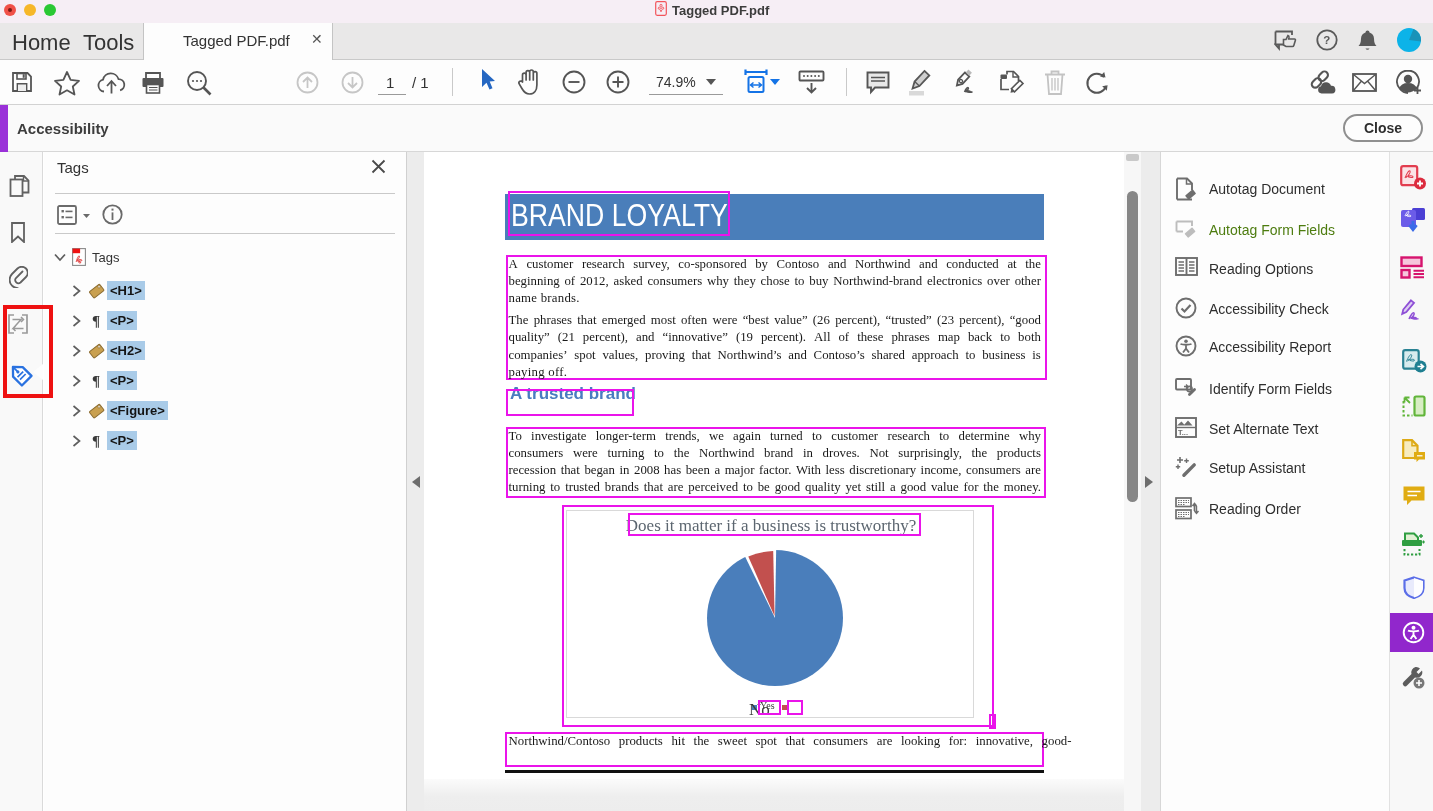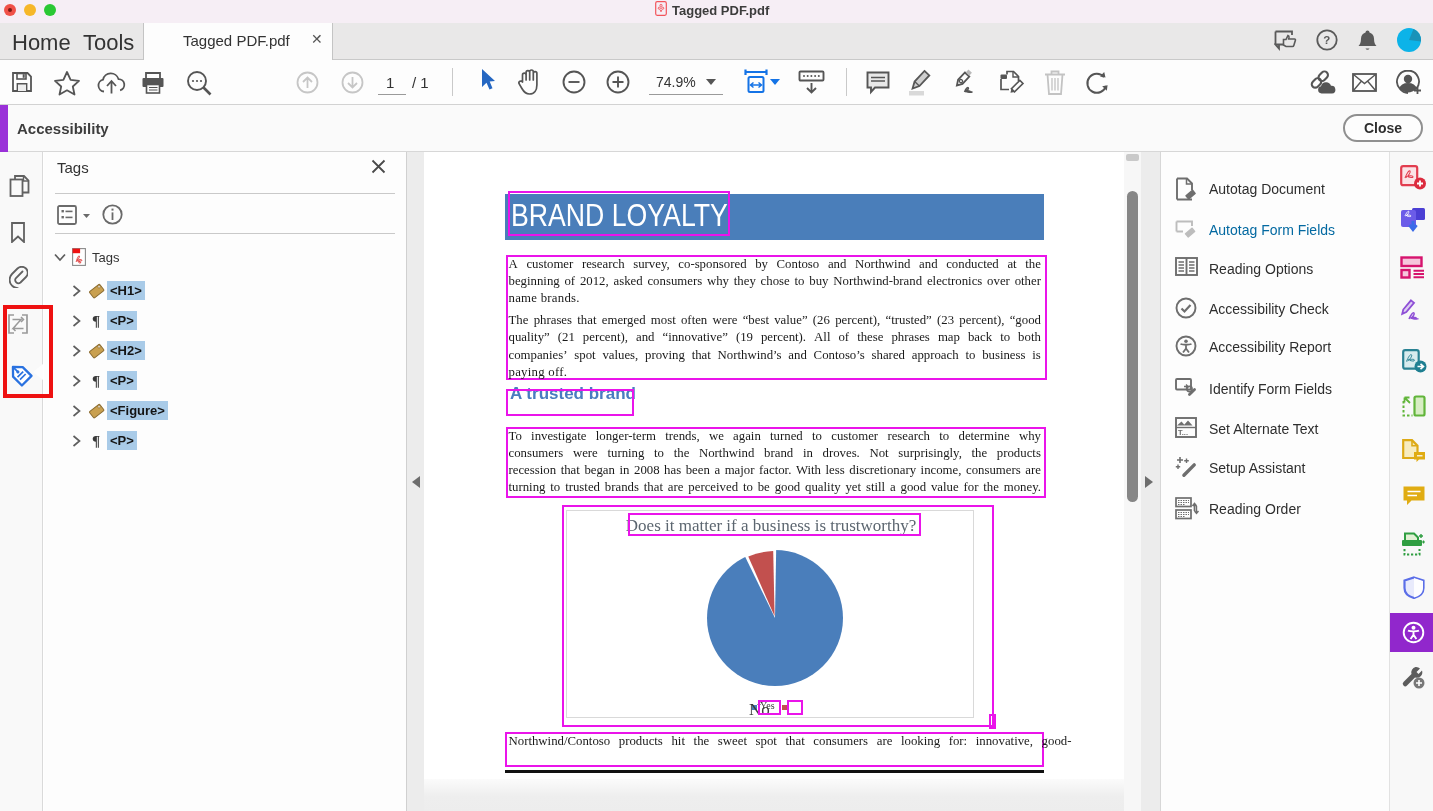--- a/index.html
+++ b/index.html
@@ -40,21 +40,21 @@
   #sb-thumb { left:1127px; top:191px; width:11px; height:311px; background:#868686; border-radius:6px; }
 
   
   #tags-title { left:57px; top:159px; font-size:15px; color:#333; }
   .hr1 { left:55px; width:340px; height:1px; background:#c9c9c9; }
   .tlabel { background:#a9cbe8; color:#141414; font-size:13px; font-weight:bold; padding:2px 3px; }
 
   
   .rp-item { left:1175px; width:214px; height:24px; }
   .rp-txt { position:absolute; left:34px; top:4px; font-size:14px; color:#2e2e2e; white-space:nowrap; }
-  .rp-txt.dis { color:#0369a1; }
+  .rp-txt.dis { color:#4d7c0f; }
 
   
   .mag { position:absolute; border:2.5px solid #ea14ea; }
   #h1bar { left:505px; top:194px; width:539px; height:46px; background:#4a7eba; }
   #h1txt { left:511px; top:198px; font-size:31px; color:#fff; letter-spacing:0px; transform:scaleX(0.86); transform-origin:left top; }
   .doc { font-family:"Liberation Serif", serif; font-size:12.8px; color:#1a1a1a; }
   .jline { display:flex; justify-content:space-between; height:17.3px; line-height:17.3px; white-space:nowrap; }
   .nline { height:17.3px; line-height:17.3px; white-space:nowrap; letter-spacing:0.25px; }
   #h2txt { left:510px; top:384px; font-size:17px; font-weight:bold; color:#4a7cc0; }
   #blackrule { left:505px; top:769.5px; width:539px; height:3px; background:#111; }

